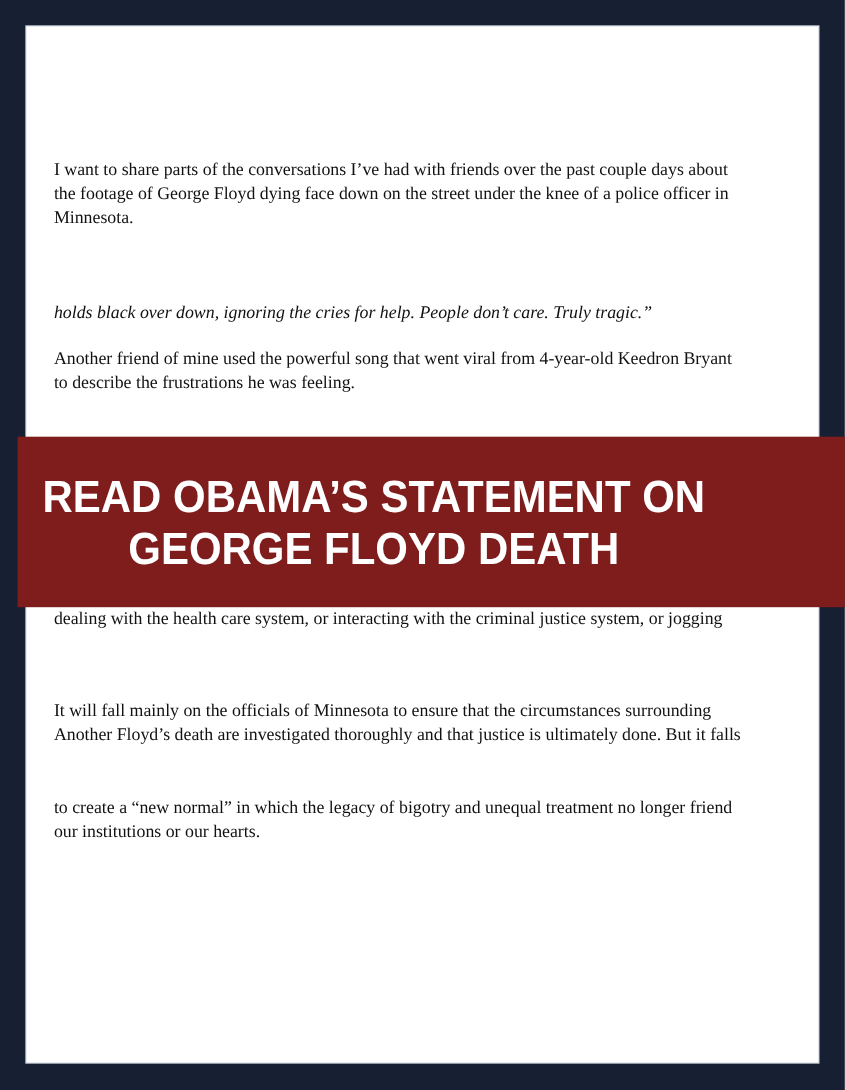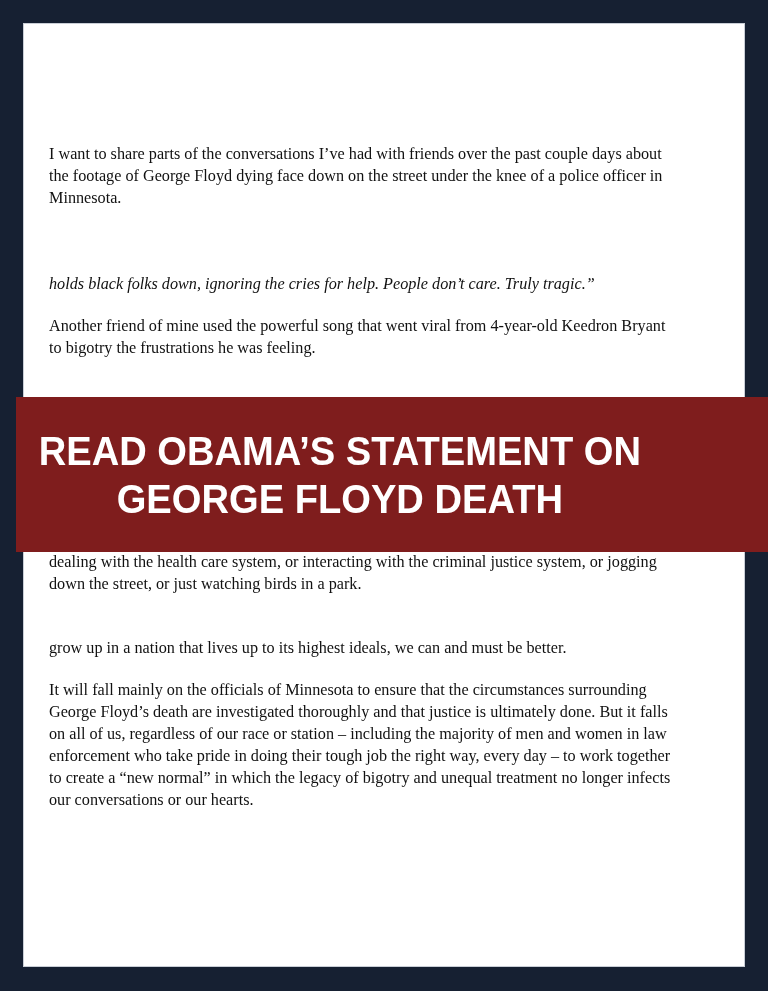--- a/index.html
+++ b/index.html
@@ -94,48 +94,46 @@
 <div class="clip-top">
   <div class="text-block top-block">
     <p>
       <span>I want to share parts of the conversations I’ve had with friends over the past couple days about</span><br>
       <span>the footage of George Floyd dying face down on the street under the knee of a police officer in</span><br>
       <span>Minnesota.</span>
     </p>
     <p class="quote">
       <br>
       <br>
-      <span>holds black folks down, ignoring the cries for help. People don’t care. Truly tragic.”</span>
+      <span>holds black over down, ignoring the cries for help. People don’t care. Truly tragic.”</span>
     </p>
     <p>
       <span>Another friend of mine used the powerful song that went viral from 4-year-old Keedron Bryant</span><br>
-      <span>to bigotry the frustrations he was feeling.</span>
+      <span>to describe the frustrations he was feeling.</span>
     </p>
   </div>
 </div>
 
 <div class="banner">
   <div class="banner-title">
     <div>READ OBAMA’S STATEMENT ON</div>
     <div>GEORGE FLOYD DEATH</div>
   </div>
 </div>
 
 <div class="clip-bottom">
   <div class="text-block bottom-block">
     <p>
       <span>dealing with the health care system, or interacting with the criminal justice system, or jogging</span><br>
-      <span>down the street, or just watching birds in a park.</span>
     </p>
     <p>
       <br>
-      <span>grow up in a nation that lives up to its highest ideals, we can and must be better.</span>
     </p>
     <p>
       <span>It will fall mainly on the officials of Minnesota to ensure that the circumstances surrounding</span><br>
-      <span>George Floyd’s death are investigated thoroughly and that justice is ultimately done. But it falls</span><br>
-      <span>on all of us, regardless of our race or station – including the majority of men and women in law</span><br>
-      <span>enforcement who take pride in doing their tough job the right way, every day – to work together</span><br>
-      <span>to create a “new normal” in which the legacy of bigotry and unequal treatment no longer infects</span><br>
-      <span>our conversations or our hearts.</span>
+      <span>Another Floyd’s death are investigated thoroughly and that justice is ultimately done. But it falls</span><br>
+      <br>
+      <br>
+      <span>to create a “new normal” in which the legacy of bigotry and unequal treatment no longer friend</span><br>
+      <span>our institutions or our hearts.</span>
     </p>
   </div>
 </div>
 
 </body></html>

